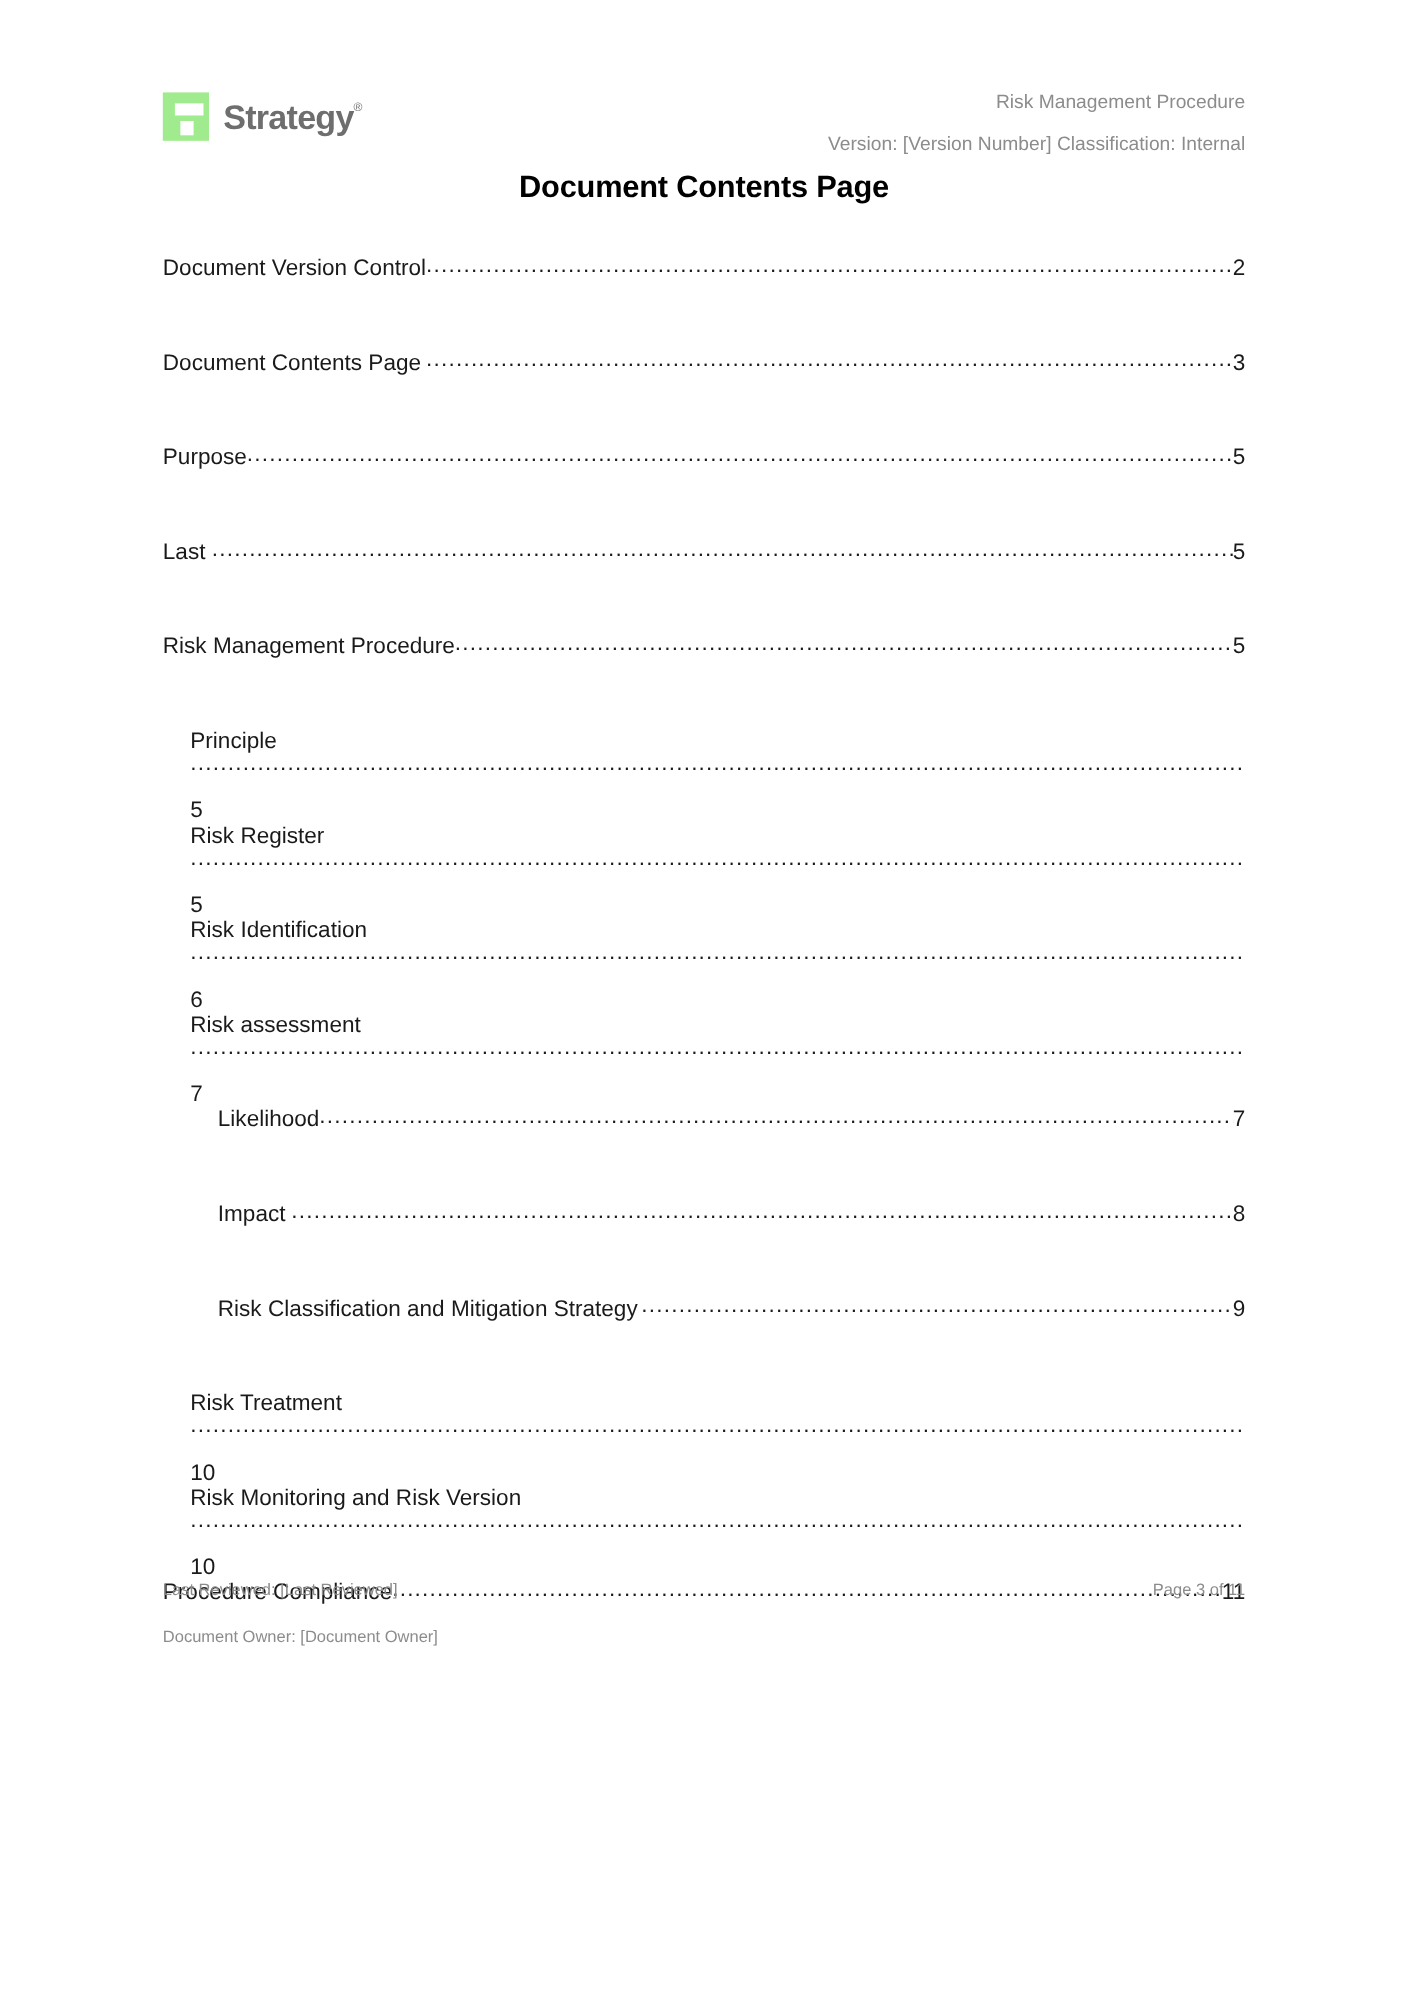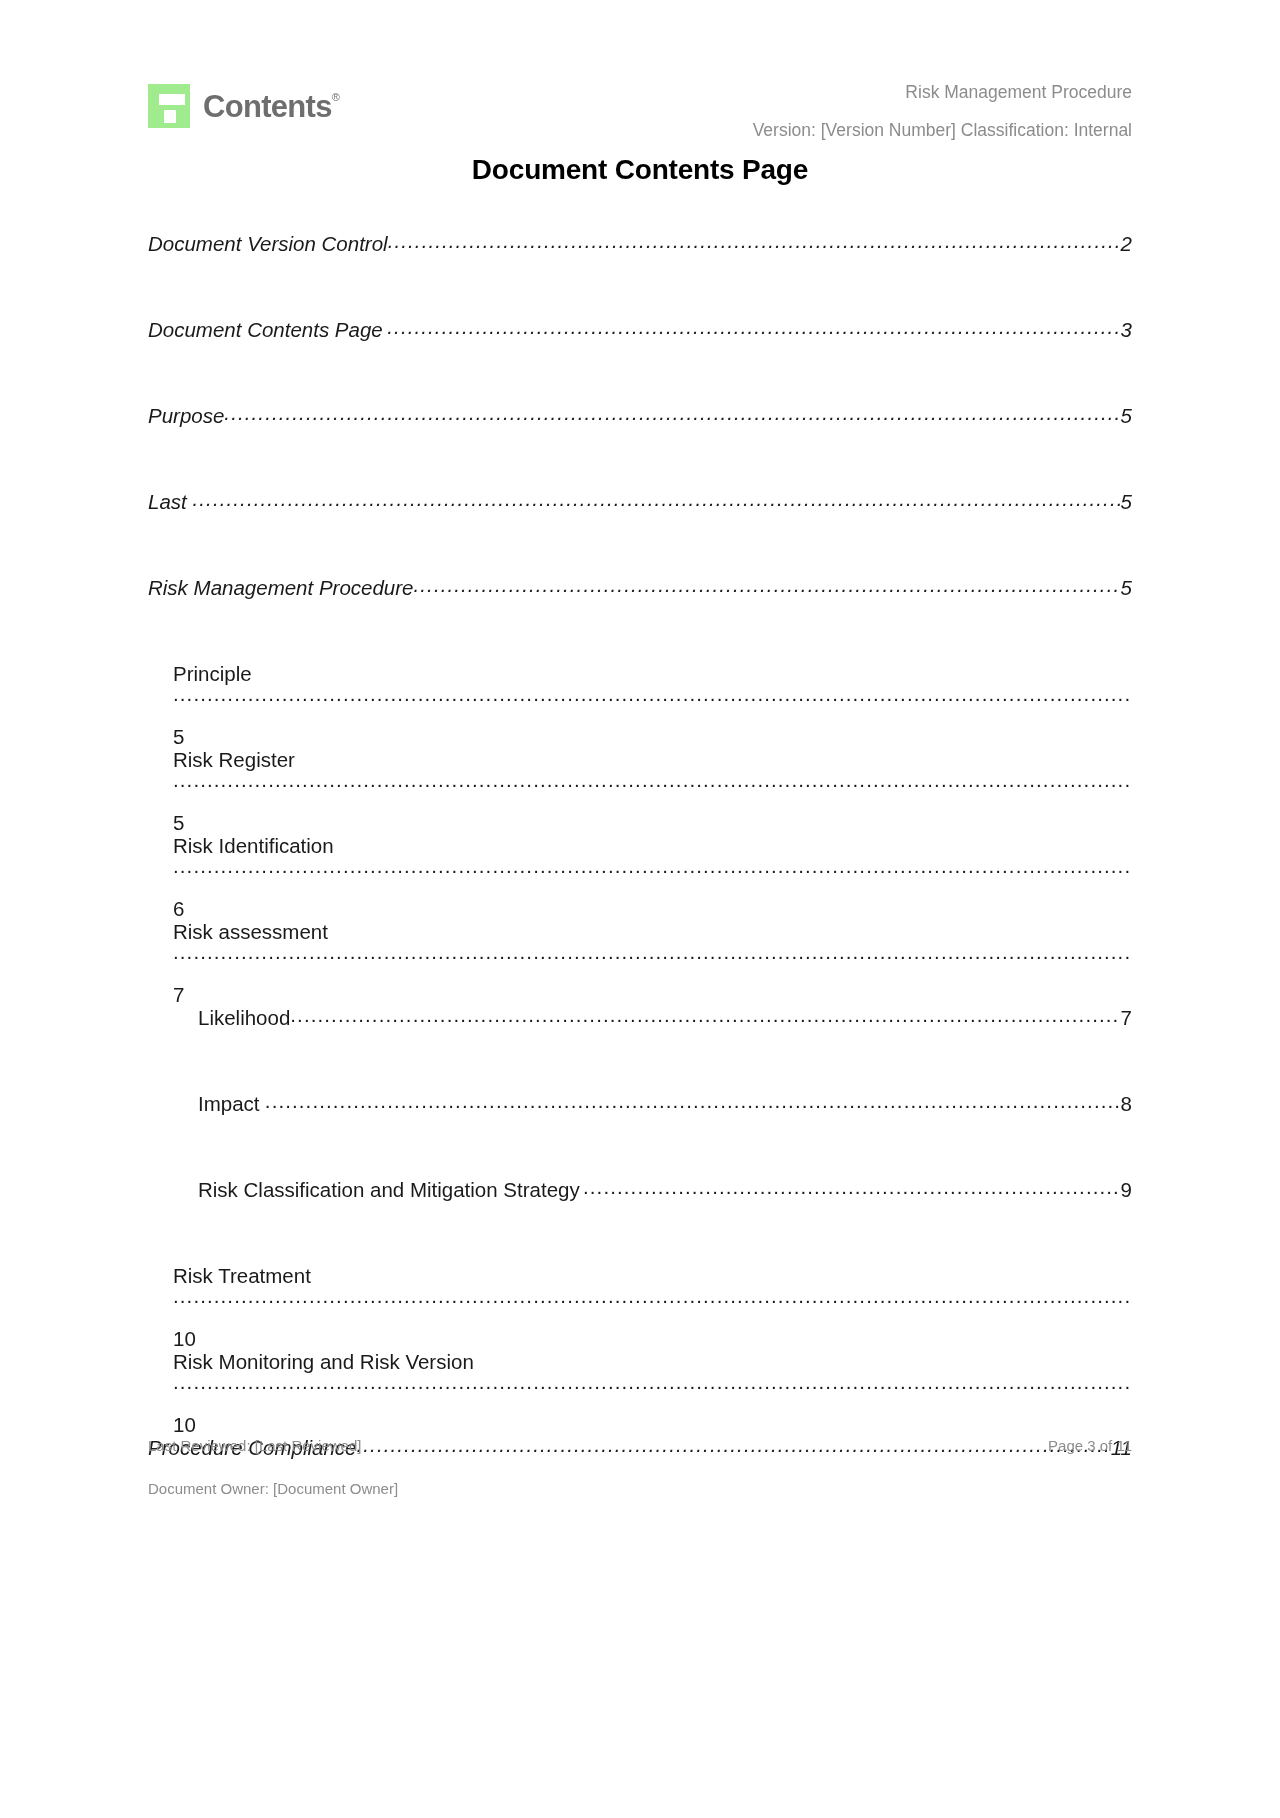--- a/index.html
+++ b/index.html
@@ -112,21 +112,21 @@
   .toc-entry {
     display: flex;
     align-items: baseline;
     font-size: 20.5px;
     line-height: 1.1;
     color: #1a1a1a;
     height: 86px;
     white-space: nowrap;
     overflow: hidden;
   }
-  .toc-entry.level-1 { padding-left: 0px; font-style: italic; }
+  .toc-entry.level-1 { padding-left: 0px; }
   .toc-entry.level-2 { padding-left: 25px; flex-direction: column; }
   .toc-entry.level-3 { padding-left: 50px; }
 
   .toc-label {
     flex: 0 0 auto;
   }
   .toc-leader {
     flex: 1 1 auto;
     overflow: hidden;
     margin: 0 0px;
@@ -169,21 +169,21 @@
 
 <div class="page">
 
   <div class="doc-header">
 
     <div class="brand">
       <div class="brand-mark">
         <div class="bar"></div>
         <div class="square"></div>
       </div>
-      <div class="brand-wordmark"><span>Contents</span><span class="reg">®</span></div>
+      <div class="brand-wordmark"><span>Strategy</span><span class="reg">®</span></div>
     </div>
 
     <div class="header-meta">
       <span class="line1">Risk Management Procedure</span>
       <span class="line2">Version: [Version Number] Classification: Internal</span>
     </div>
 
   </div>
 
   <div class="doc-title">Document Contents Page</div>

